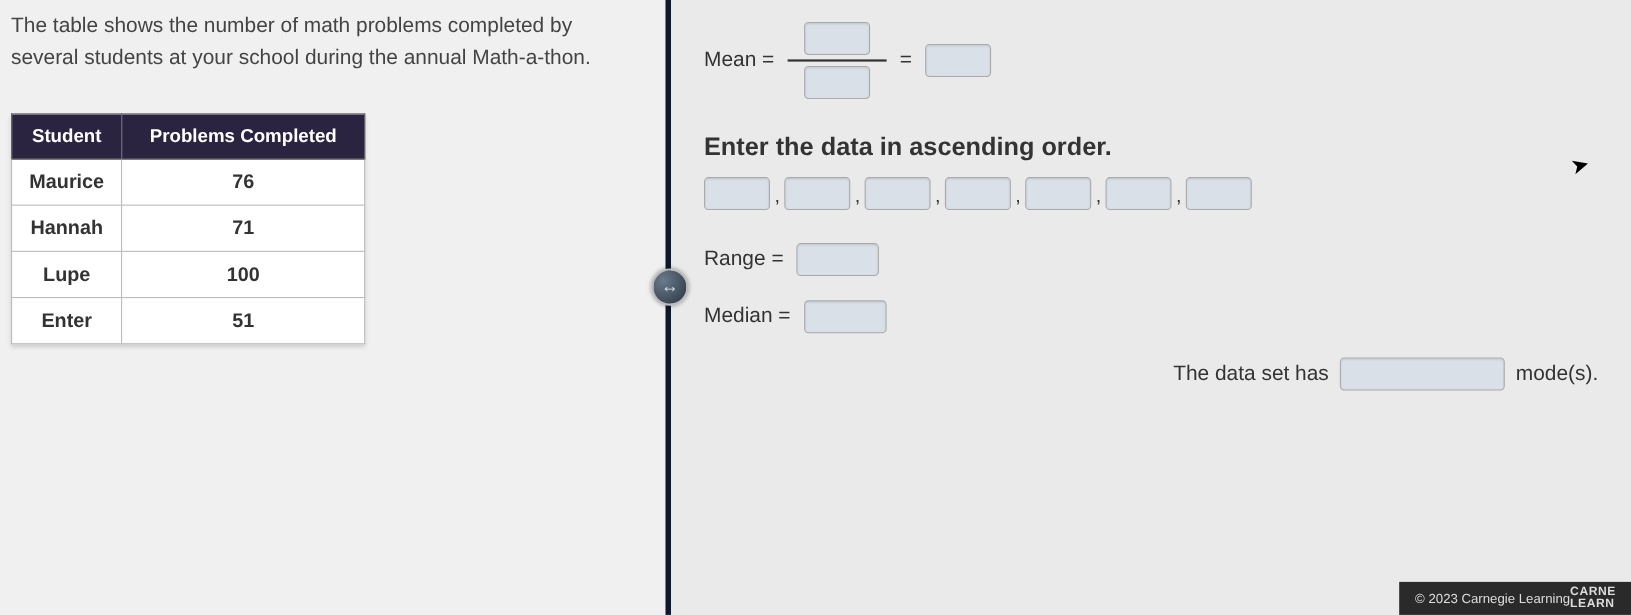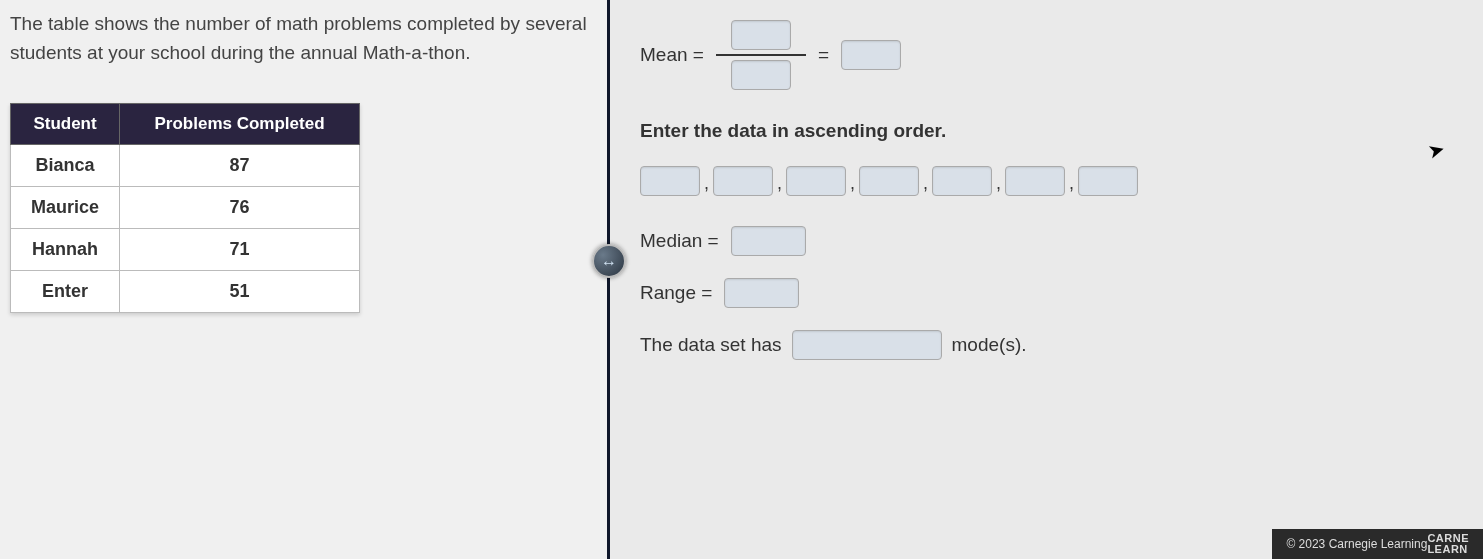--- a/index.html
+++ b/index.html
@@ -13,39 +13,39 @@
     overflow: hidden;
   }
   .container {
     display: flex;
     height: 100%;
   }
   .left-panel {
     width: 610px;
     padding: 10px 20px 0 10px;
     background: #f0f0f0;
-    border-right: 3px solid #0f172a;
+    border-right: 5px solid #0f172a;
     height: 100%;
   }
   .right-panel {
     flex: 1;
     padding: 20px 30px;
     background: #eaeaea;
     position: relative;
     height: 100%;
   }
   .problem-text {
     font-size: 19px;
     line-height: 1.5;
     margin-bottom: 18px;
     color: #444;
   }
   table.data {
     border-collapse: collapse;
-    width: 350px;
+    width: 322px;
     background: #fff;
     box-shadow: 0 2px 4px rgba(0,0,0,0.15);
     margin-top: 36px;
   }
   table.data th {
     background: #2a2440;
     color: #fff;
     font-weight: bold;
     font-size: 17px;
     padding: 10px 8px;
@@ -106,22 +106,22 @@
     height: 30px;
     border: 1px solid #aaa;
     border-radius: 4px;
     background: #d9e0e8;
     font-size: 14px;
     padding: 0 6px;
     box-shadow: inset 0 1px 2px rgba(0,0,0,0.1);
   }
   .section-title {
     font-weight: bold;
-    font-size: 19px;
-    margin-bottom: 24px;
+    font-size: 23px;
+    margin-bottom: 14px;
   }
   .order-row {
     display: flex;
     align-items: flex-end;
     gap: 4px;
     margin-bottom: 30px;
     flex-wrap: wrap;
   }
   .order-row .comma {
     font-size: 18px;
@@ -131,20 +131,21 @@
     display: flex;
     align-items: center;
     gap: 12px;
     margin-bottom: 22px;
   }
   .mode-row {
     display: flex;
     align-items: center;
     gap: 10px;
     font-size: 19px;
+    justify-content: flex-end;
   }
   .drag-handle {
     position: absolute;
     left: -18px;
     top: 244px;
     width: 34px;
     height: 34px;
     border-radius: 50%;
     background: radial-gradient(circle at 30% 30%, #6a7a8a, #2a3440);
     display: flex;
@@ -190,30 +191,30 @@
     <p class="problem-text">The table shows the number of math problems completed by several students at your school during the annual Math-a-thon.</p>
     <table class="data">
       <thead>
         <tr>
           <th>Student</th>
           <th>Problems Completed</th>
         </tr>
       </thead>
       <tbody>
         <tr>
-            <td>Bianca</td>
-            <td>87</td>
-          </tr>
-        <tr>
             <td>Maurice</td>
             <td>76</td>
           </tr>
         <tr>
             <td>Hannah</td>
             <td>71</td>
+          </tr>
+        <tr>
+            <td>Lupe</td>
+            <td>100</td>
           </tr>
         <tr>
             <td>Enter</td>
             <td>51</td>
           </tr>
       </tbody>
     </table>
   </div>
 
   <div class="right-panel">
@@ -243,26 +244,26 @@
       <input class="input-small" style="">
         <span class="comma">,</span>
       <input class="input-small" style="">
         <span class="comma">,</span>
       <input class="input-small" style="">
         <span class="comma">,</span>
       <input class="input-small" style="">
     </div>
 
     <div class="stat-row">
+      <span class="label">Range  =</span>
+      <input class="input-med" style="">
+    </div>
+
+    <div class="stat-row">
       <span class="label">Median  =</span>
-      <input class="input-med" style="">
-    </div>
-
-    <div class="stat-row">
-      <span class="label">Range  =</span>
       <input class="input-med" style="">
     </div>
 
     <div class="mode-row">
       <span>The data set has</span>
       <input class="input-wide" style="">
       <span>mode(s).</span>
     </div>
 
     <span class="cursor-icon">➤</span>

